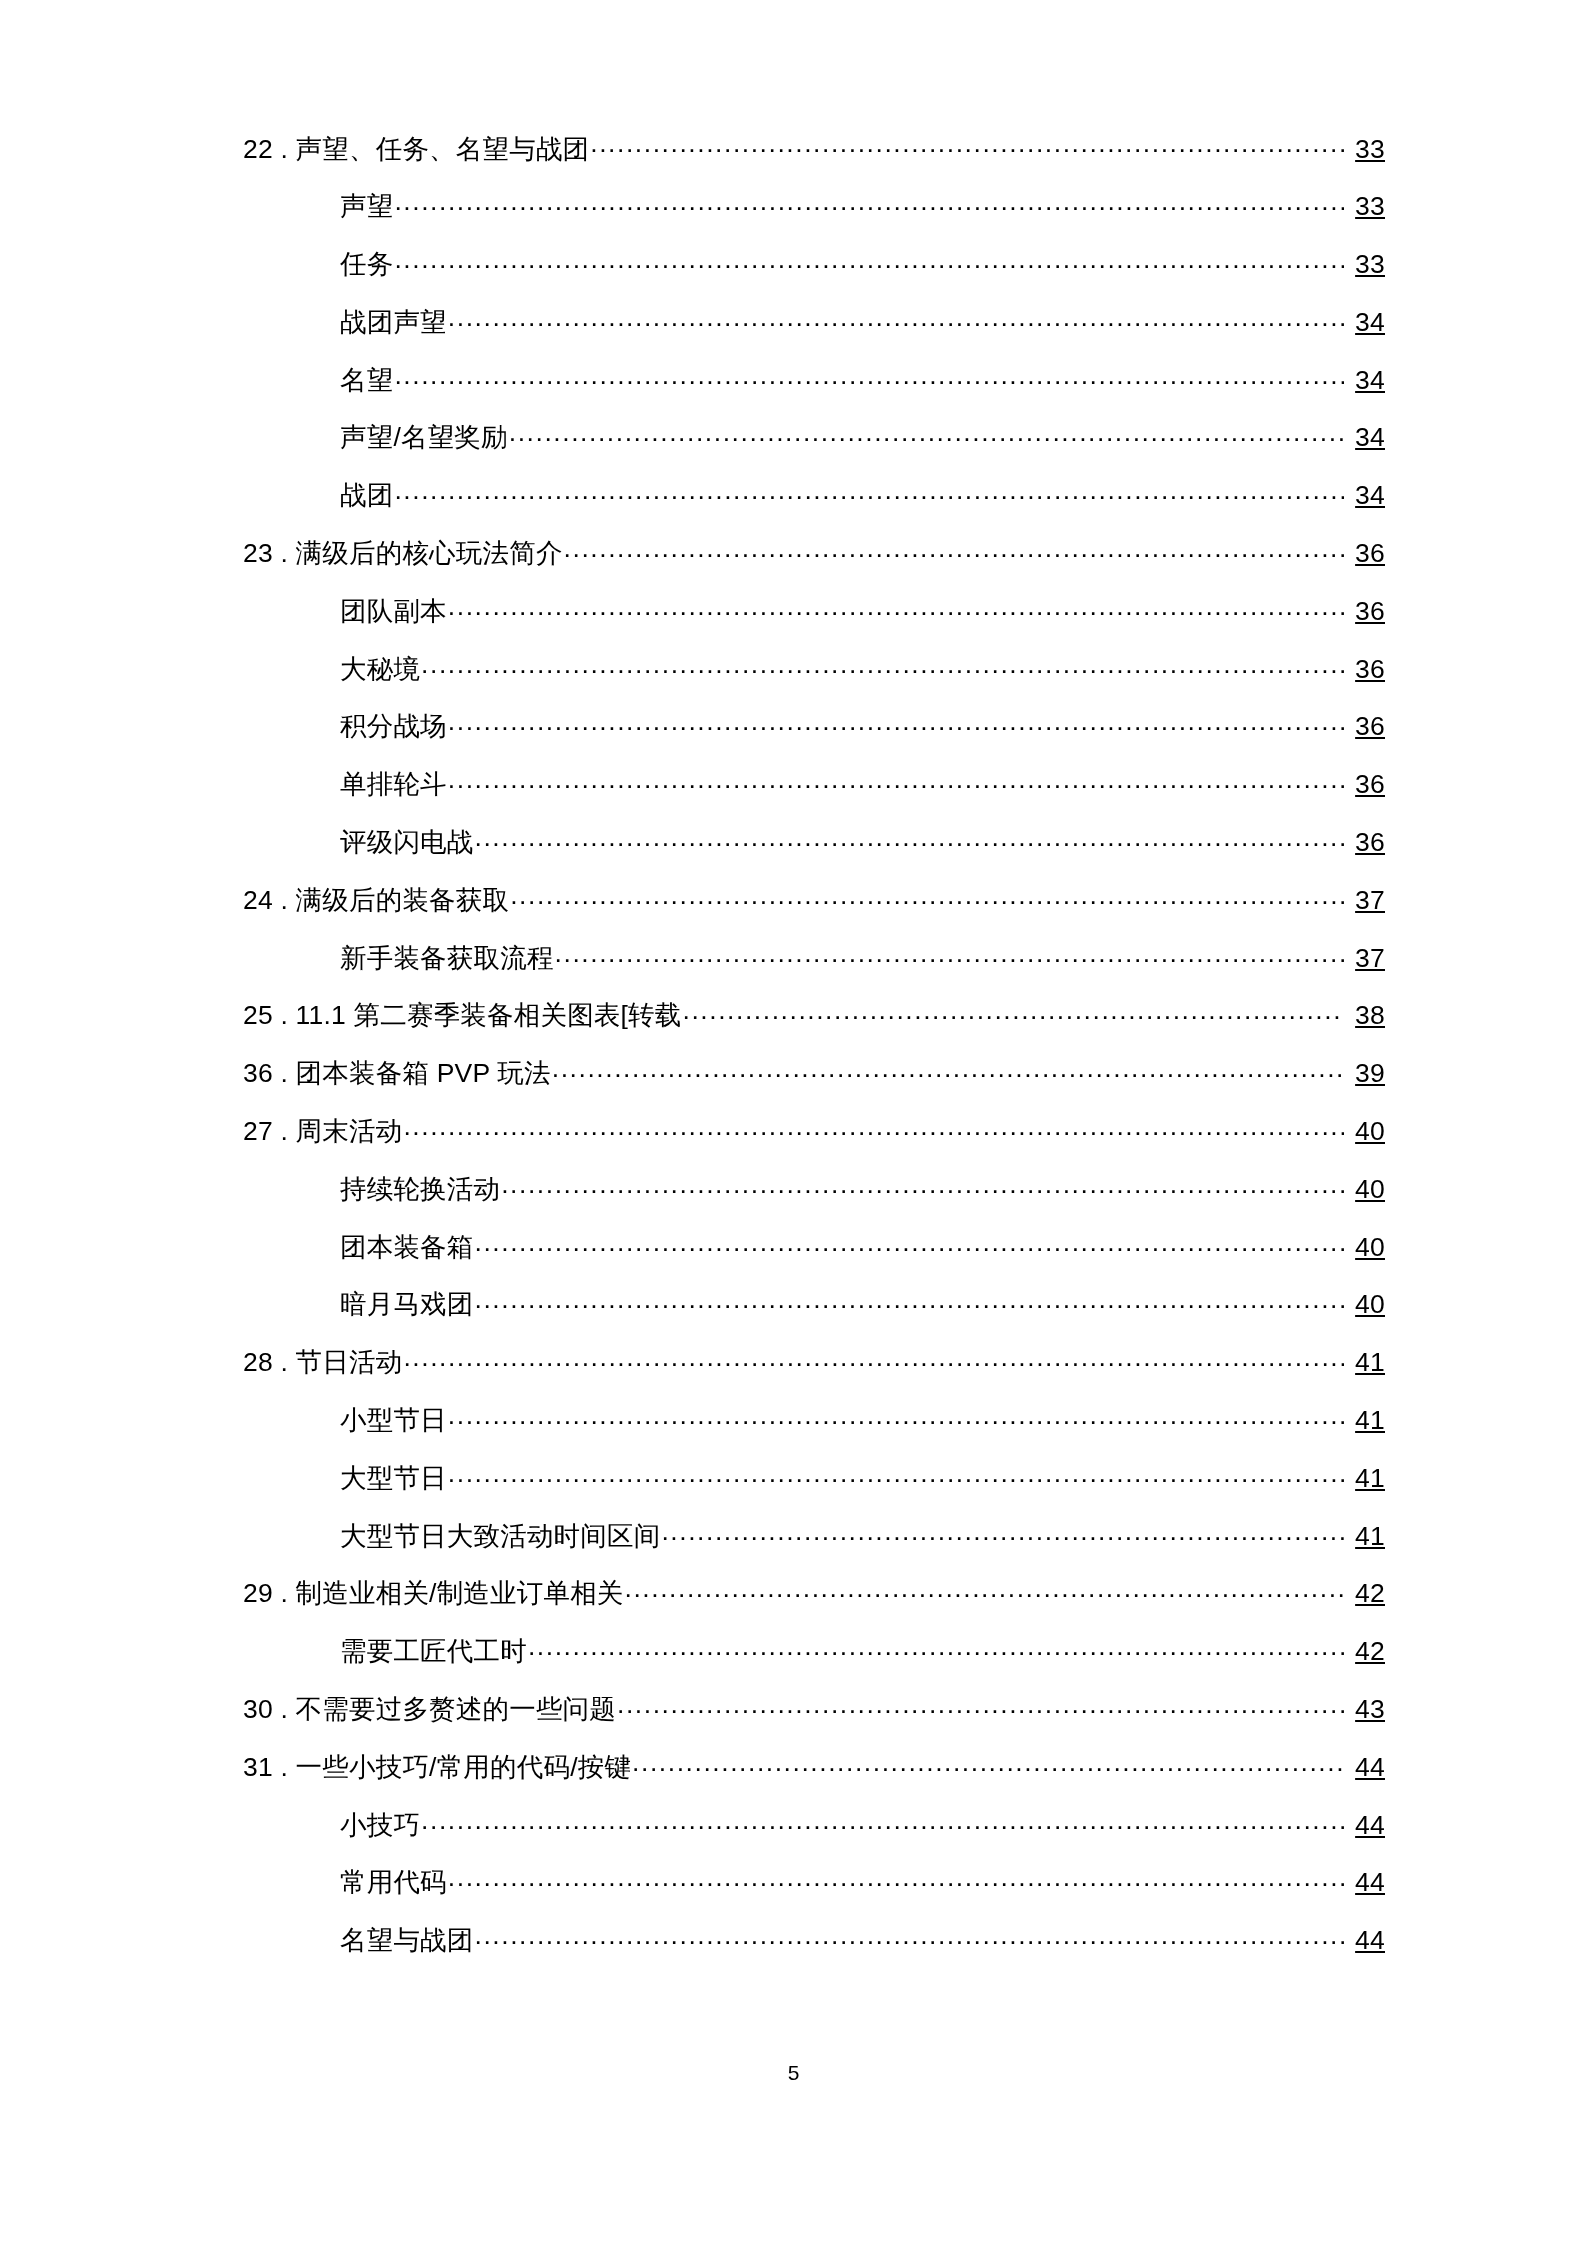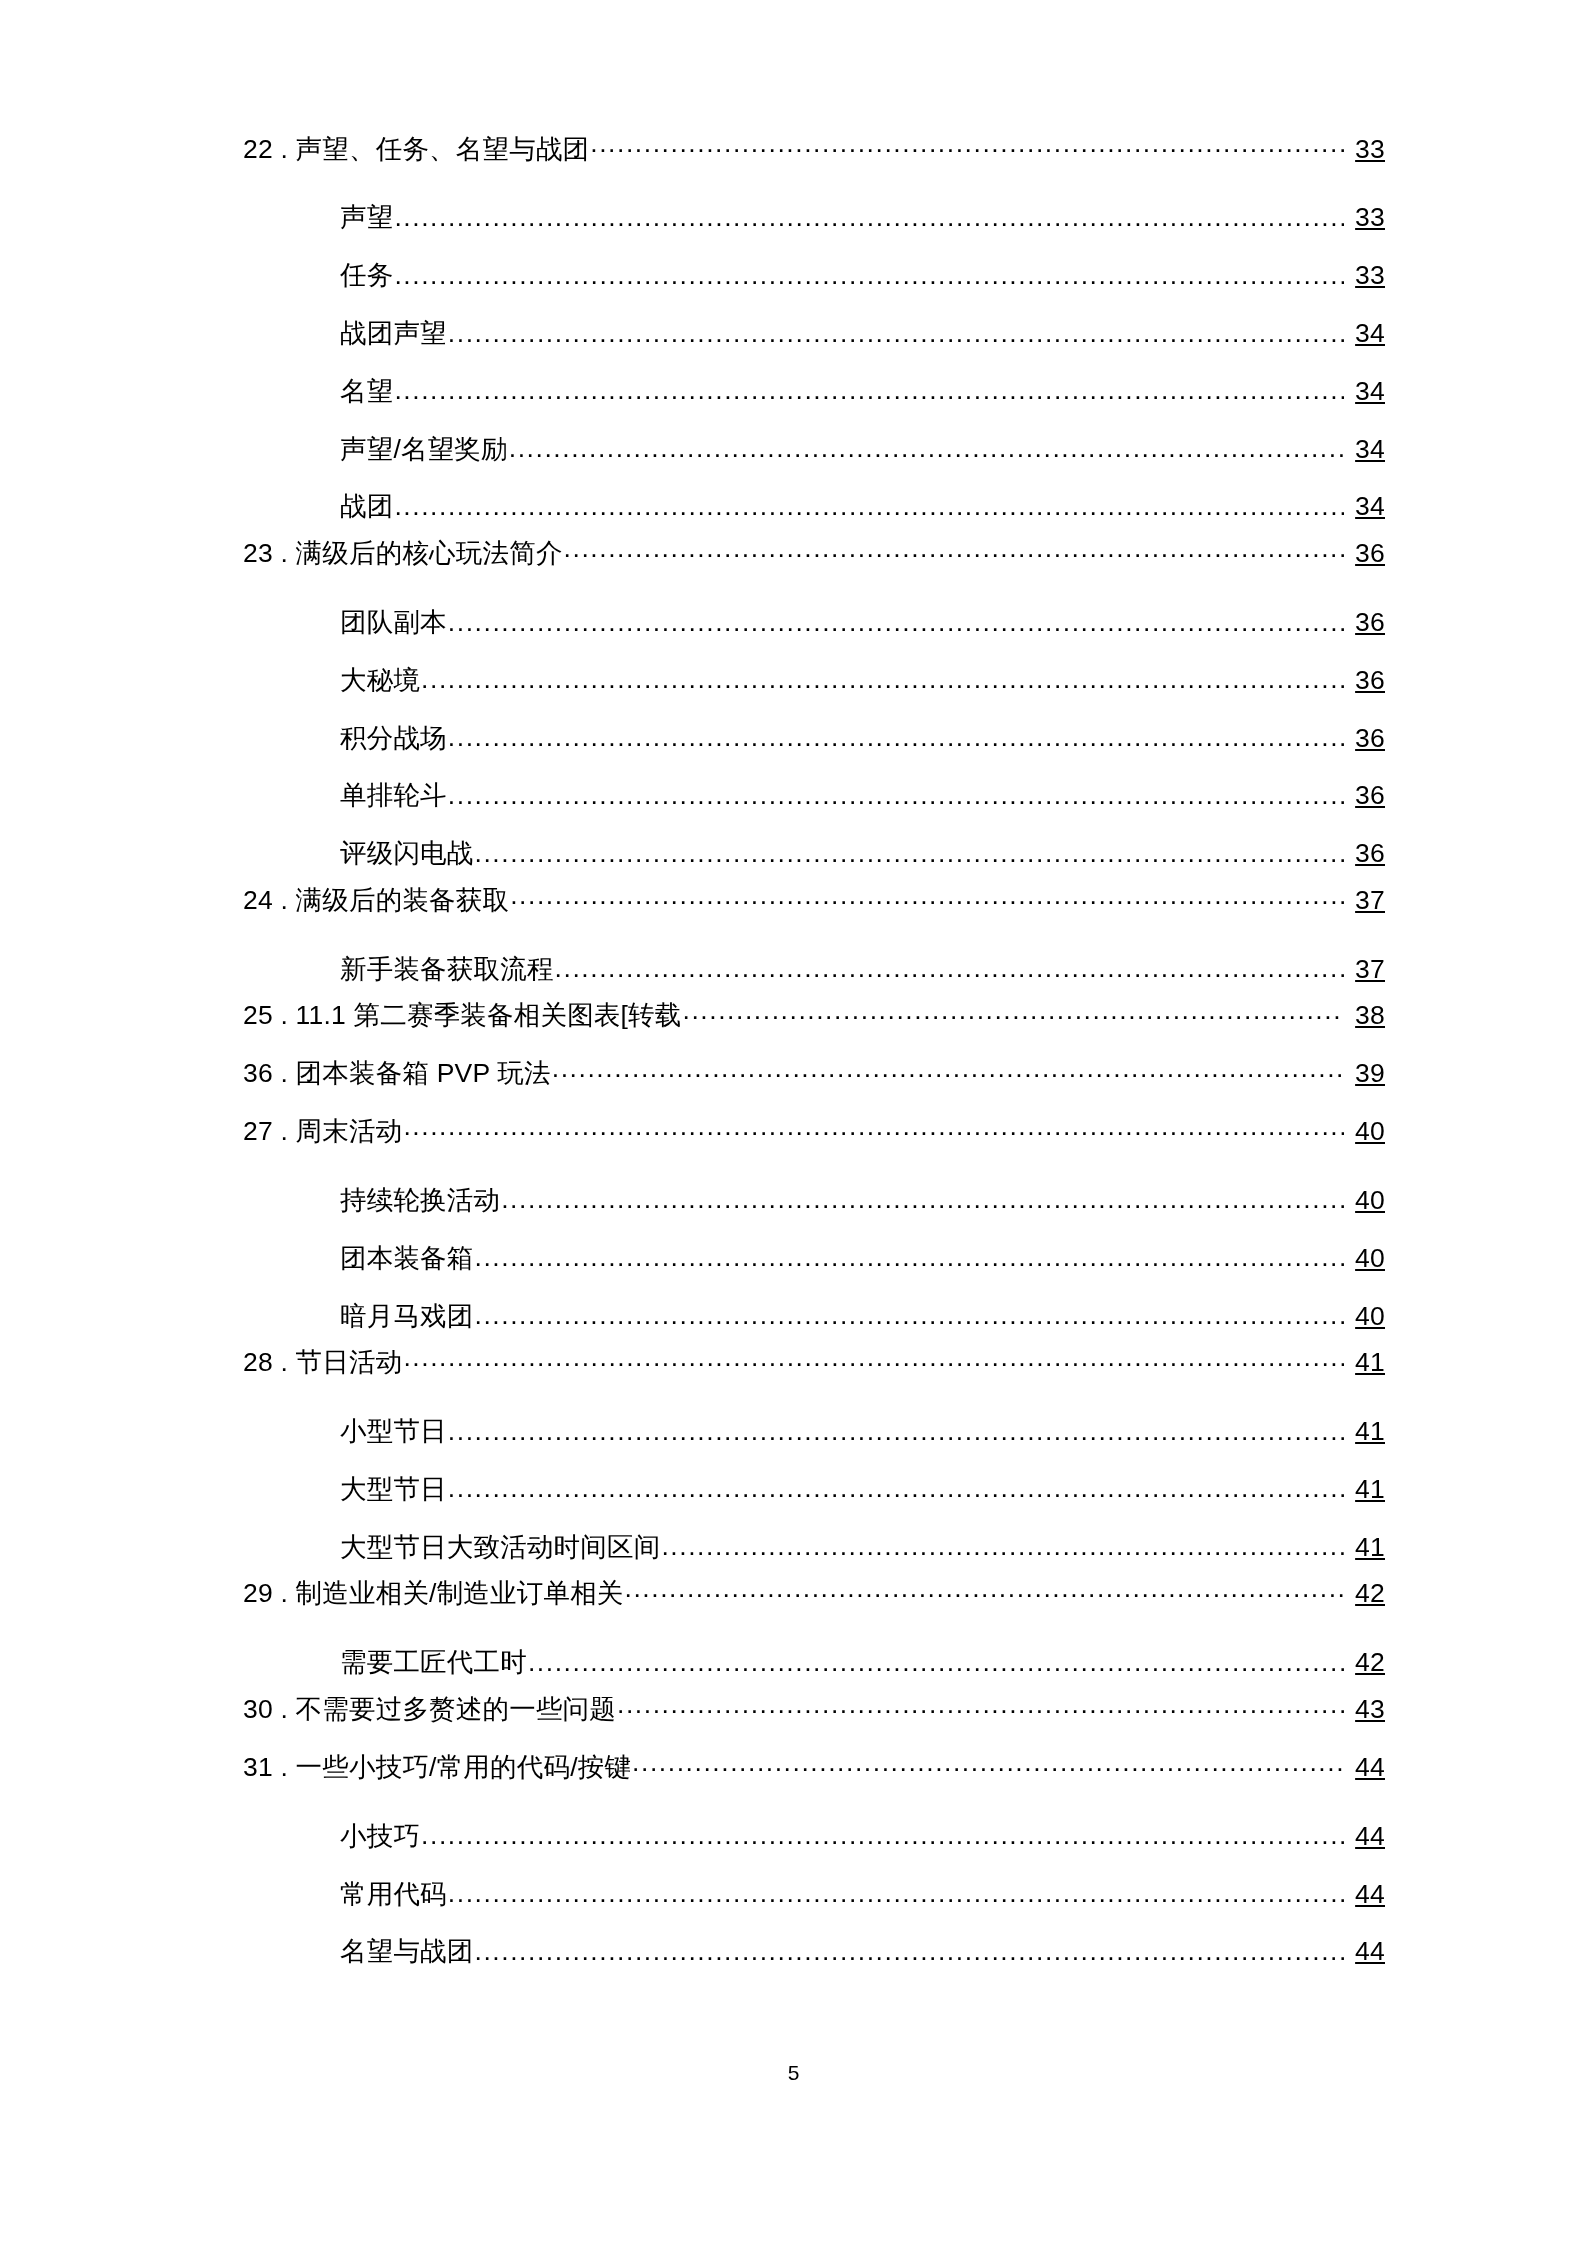--- a/index.html
+++ b/index.html
@@ -42,21 +42,20 @@
     line-height: 1.0;
     letter-spacing: 0.2px;
     height: 57.8px;
   }
 
   .toc-entry.level-1 {
     padding-left: 0px;
   }
   .toc-entry.level-2 {
     padding-left: 97px;
-    align-items: center;
   }
 
   .entry-num {
     white-space: pre;
     flex: 0 0 auto;
   }
 
   .entry-title {
     white-space: pre;
     flex: 0 0 auto;

